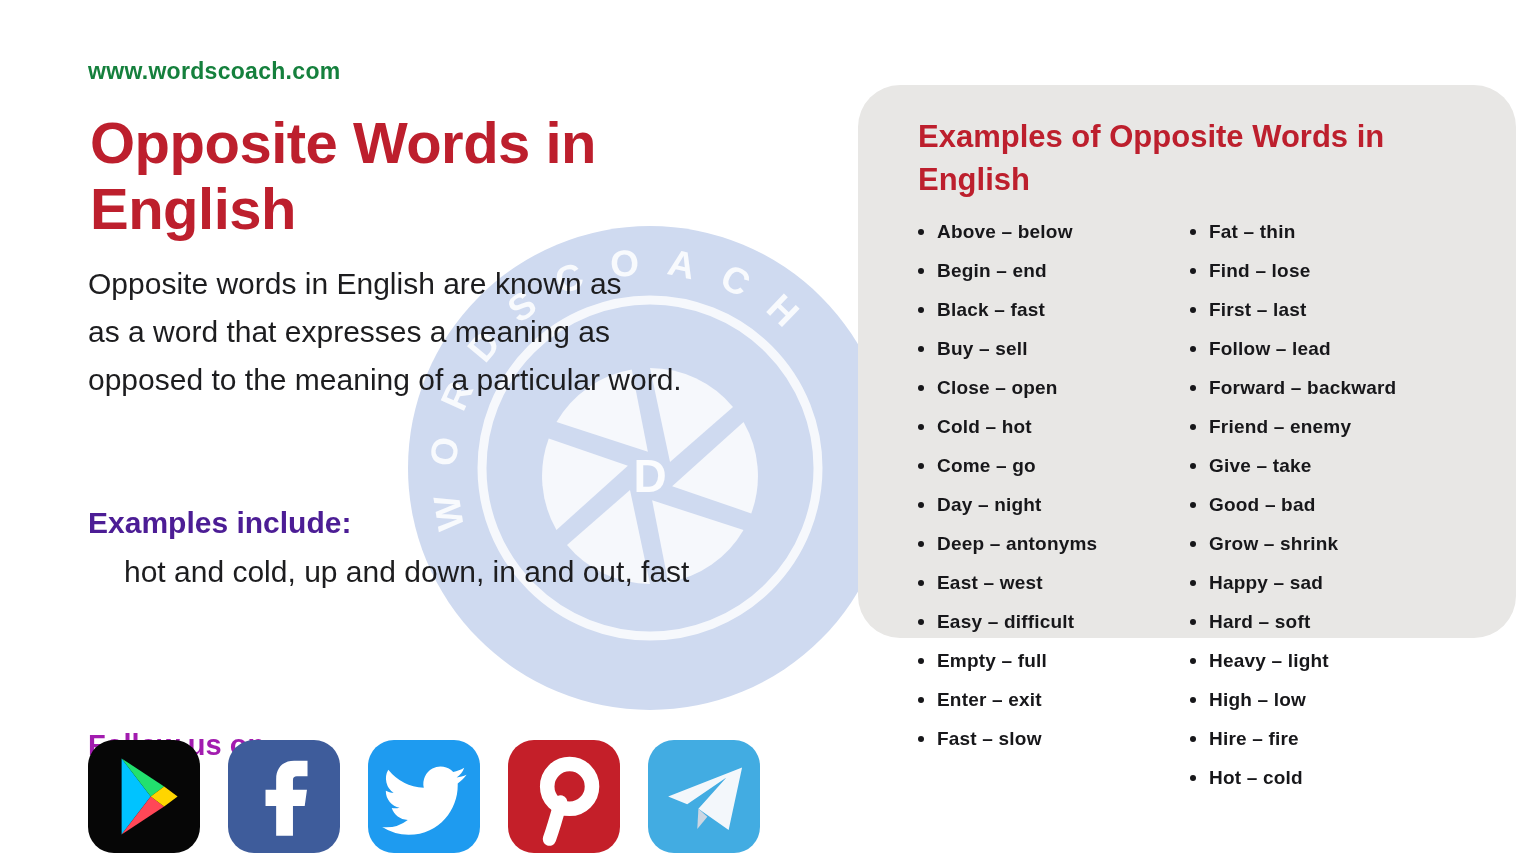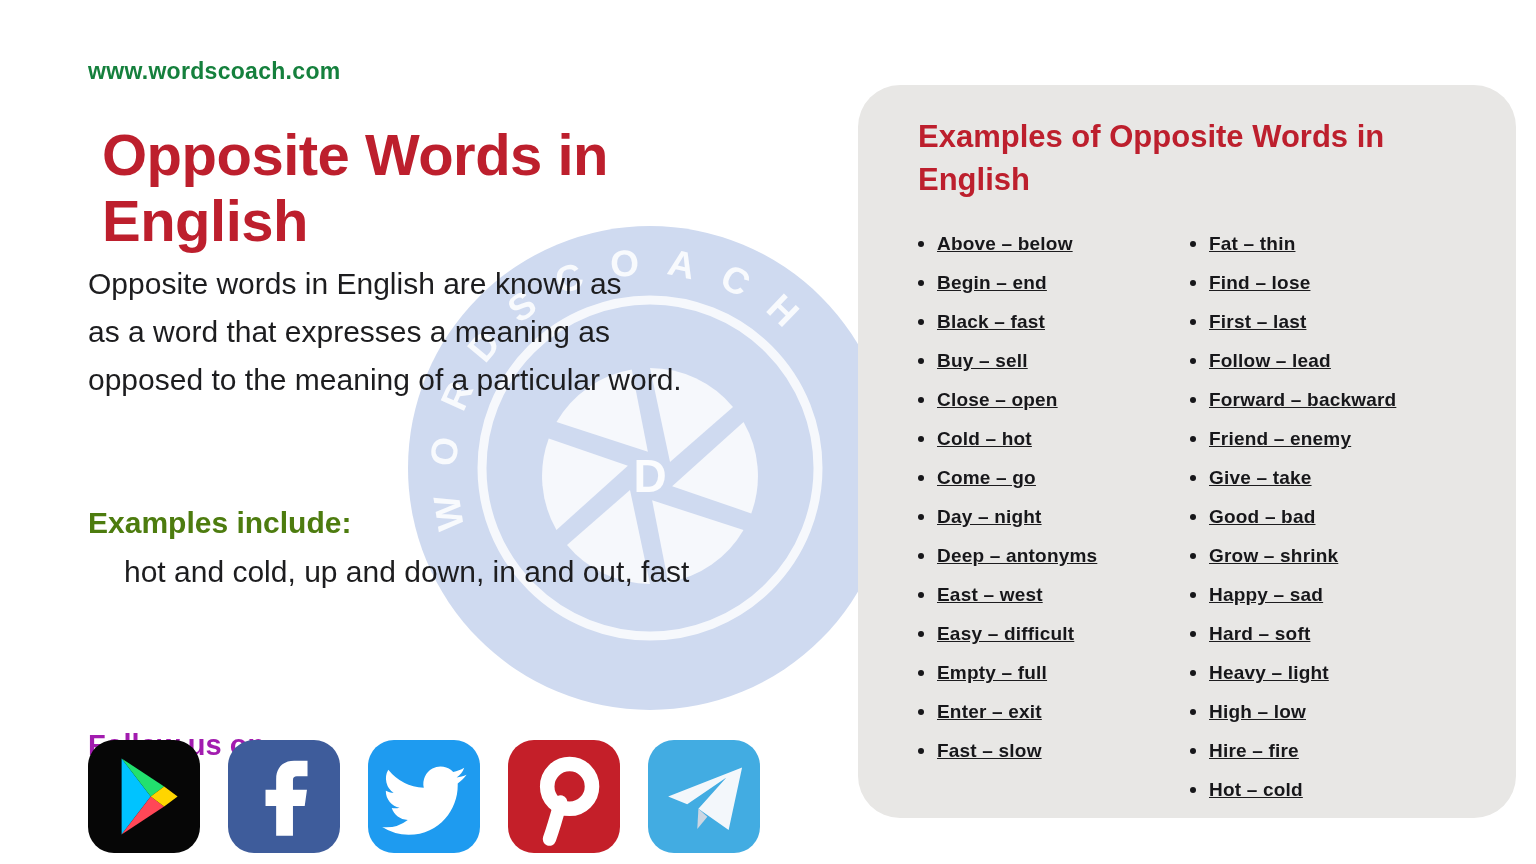--- a/index.html
+++ b/index.html
@@ -4,42 +4,42 @@
 <style>
   html,body{margin:0;padding:0;}
   body{
     width:1536px;height:864px;background:#ffffff;position:relative;overflow:hidden;
     font-family:"Liberation Sans",sans-serif;color:#1d1d1f;
   }
   
   .watermark{position:absolute;left:408px;top:226px;width:484px;height:484px;z-index:0;}
   
   .site-url{position:absolute;left:88px;top:58px;font-size:23px;font-weight:700;color:#15803d;letter-spacing:.3px;z-index:2;}
-  .main-title{position:absolute;left:86px;top:106px;margin:16px;font-size:58px;line-height:66px;font-weight:800;color:#bd1f2d;letter-spacing:-.5px;z-index:2;}
+  .main-title{position:absolute;left:86px;top:106px;margin:4px;font-size:58px;line-height:66px;font-weight:800;color:#bd1f2d;letter-spacing:-.5px;z-index:2;}
   .intro{position:absolute;left:88px;top:260px;font-size:30px;z-index:2;}
   .intro div{line-height:48px;}
-  .examples-label{position:absolute;left:88px;top:506px;font-size:30px;font-weight:800;color:#4d7c0f;z-index:2;}
+  .examples-label{position:absolute;left:88px;top:506px;font-size:30px;font-weight:800;color:#4c1d95;z-index:2;}
   .examples-text{position:absolute;left:88px;top:548px;font-size:30px;z-index:2;margin-left:36px;}
   .examples-text div{line-height:48px;}
   .follow-label{position:absolute;left:88px;top:694px;font-size:29px;font-weight:800;color:#a21caf;z-index:2;margin-top:35px;}
   .social-row{position:absolute;left:88px;top:740px;display:flex;gap:28px;z-index:2;}
   .tile{width:112px;height:113px;border-radius:26px;position:relative;flex:none;cursor:pointer;}
   .tile svg{position:absolute;inset:0;width:100%;height:100%;}
   .tile-play{background:#060606;}
   .tile-facebook{background:#3e5c9b;}
   .tile-twitter{background:#1e9bf0;}
   .tile-pinterest{background:#c41f29;}
   .tile-telegram{background:#42ace2;}
   
   .panel{
-    position:absolute;left:858px;top:85px;width:658px;height:733px;background:#e8e7e5;
+    position:absolute;left:858px;top:85px;width:658px;height:553px;background:#e8e7e5;
     border-radius:42px;box-sizing:border-box;padding:30px 30px 12px 60px;z-index:3;
   }
   .panel-heading{margin:0;font-size:31px;line-height:43px;font-weight:800;color:#bd1f2d;max-width:560px;}
-  .cols{display:flex;margin-top:32px;text-decoration:underline;}
+  .cols{display:flex;margin-top:20px;}
   .cols ul{list-style:none;margin:0;padding:0;}
   .col-0{margin-left:8px;width:272px;}
   .col-1{margin-left:0;}
   .cols li{
     font-size:19px;font-weight:700;color:#17171a;line-height:21px;margin-bottom:18px;
     display:flex;align-items:center;letter-spacing:.2px;
   }
   .cols li::before{content:"";width:6px;height:6px;border-radius:50%;background:#17171a;margin-right:13px;flex:none;}
 </style>
 </head>

